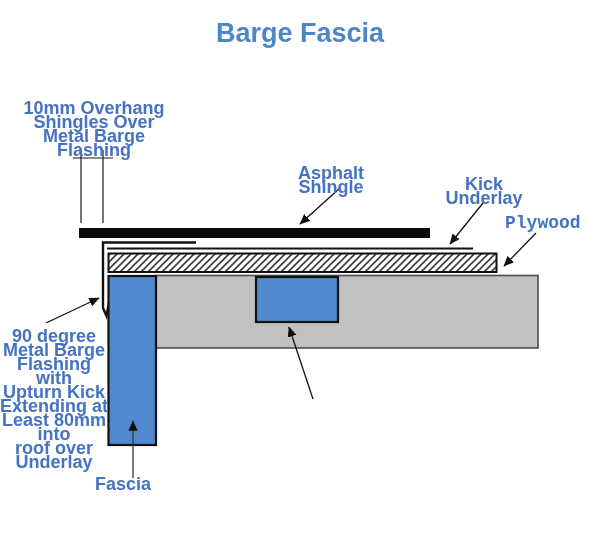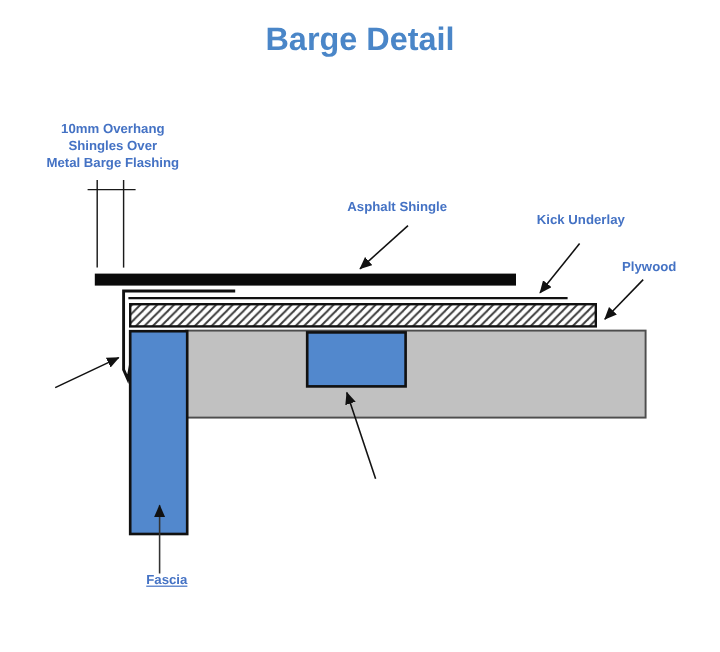--- a/index.html
+++ b/index.html
@@ -26,32 +26,32 @@
   .diagram-title{
     position:absolute;left:0;top:18px;width:600px;
     text-align:center;
     font-size:27px;font-weight:bold;
     color:var(--title-blue);
     letter-spacing:0px;
   }
   .lbl{
     position:absolute;
     color:var(--label-blue);
-    font-size:11px;font-weight:bold;
+    font-size:18px;font-weight:bold;
     line-height:14px;
     text-align:center;
     white-space:pre-line;
   }
   .lbl-overhang   {left:8px;   top:101px; width:172px;}
   .lbl-asphalt    {left:276px; top:166px; width:110px;}
   .lbl-felt       {left:438px; top:177px; width:92px;}
-  .lbl-plywood    {left:505px; top:216px; width:72px;}
+  .lbl-plywood    {left:505px; top:216px; width:72px;font-family:Liberation Mono, monospace;}
   .lbl-flashing   {left:0px;   top:329px; width:108px;}
   .lbl-blocking   {left:238px; top:404px; width:192px;}
-  .lbl-fascia     {left:104px; top:477px; width:70px;text-decoration:underline;}
+  .lbl-fascia     {left:88px; top:477px; width:70px;}
 </style>
 </head>
 <body>
 
 <div class="canvas">
 
   <svg class="layer" viewBox="0 0 600 543" aria-hidden="true">
     <defs>
       <pattern id="hatch" patternUnits="userSpaceOnUse" width="7" height="7">
         <line x1="-1" y1="8" x2="8" y2="-1" stroke="#3a3a3a" stroke-width="1.6"></line>
@@ -89,23 +89,30 @@
     <g stroke="#111111" stroke-width="1.3" fill="none">
       <line x1="340" y1="188" x2="300" y2="224" marker-end="url(#arrow)"></line>
       <line x1="483" y1="203" x2="450" y2="244" marker-end="url(#arrow)"></line>
       <line x1="536" y1="233" x2="504" y2="266" marker-end="url(#arrow)"></line>
       <line x1="46" y1="323" x2="99" y2="298" marker-end="url(#arrow)"></line>
       <line x1="313" y1="399" x2="289" y2="327" marker-end="url(#arrow)"></line>
       <line x1="133" y1="478" x2="133" y2="421" stroke="#333333" marker-end="url(#arrow)"></line>
     </g>
   </svg>
 
-  <div class="diagram-title">Barge Detail</div>
+  <div class="diagram-title">Barge Fascia</div>
 
   <div class="lbl lbl-overhang">10mm Overhang
 Shingles Over
 Metal Barge Flashing</div>
   <div class="lbl lbl-asphalt">Asphalt Shingle</div>
   <div class="lbl lbl-felt">Kick Underlay</div>
   <div class="lbl lbl-plywood">Plywood</div>
+  <div class="lbl lbl-flashing">90 degree
+Metal Barge
+Flashing with
+Upturn Kick
+Extending at
+Least 80mm into
+roof over Underlay</div>
   <div class="lbl lbl-fascia">Fascia</div>
 
 </div>
 
 </body></html>

